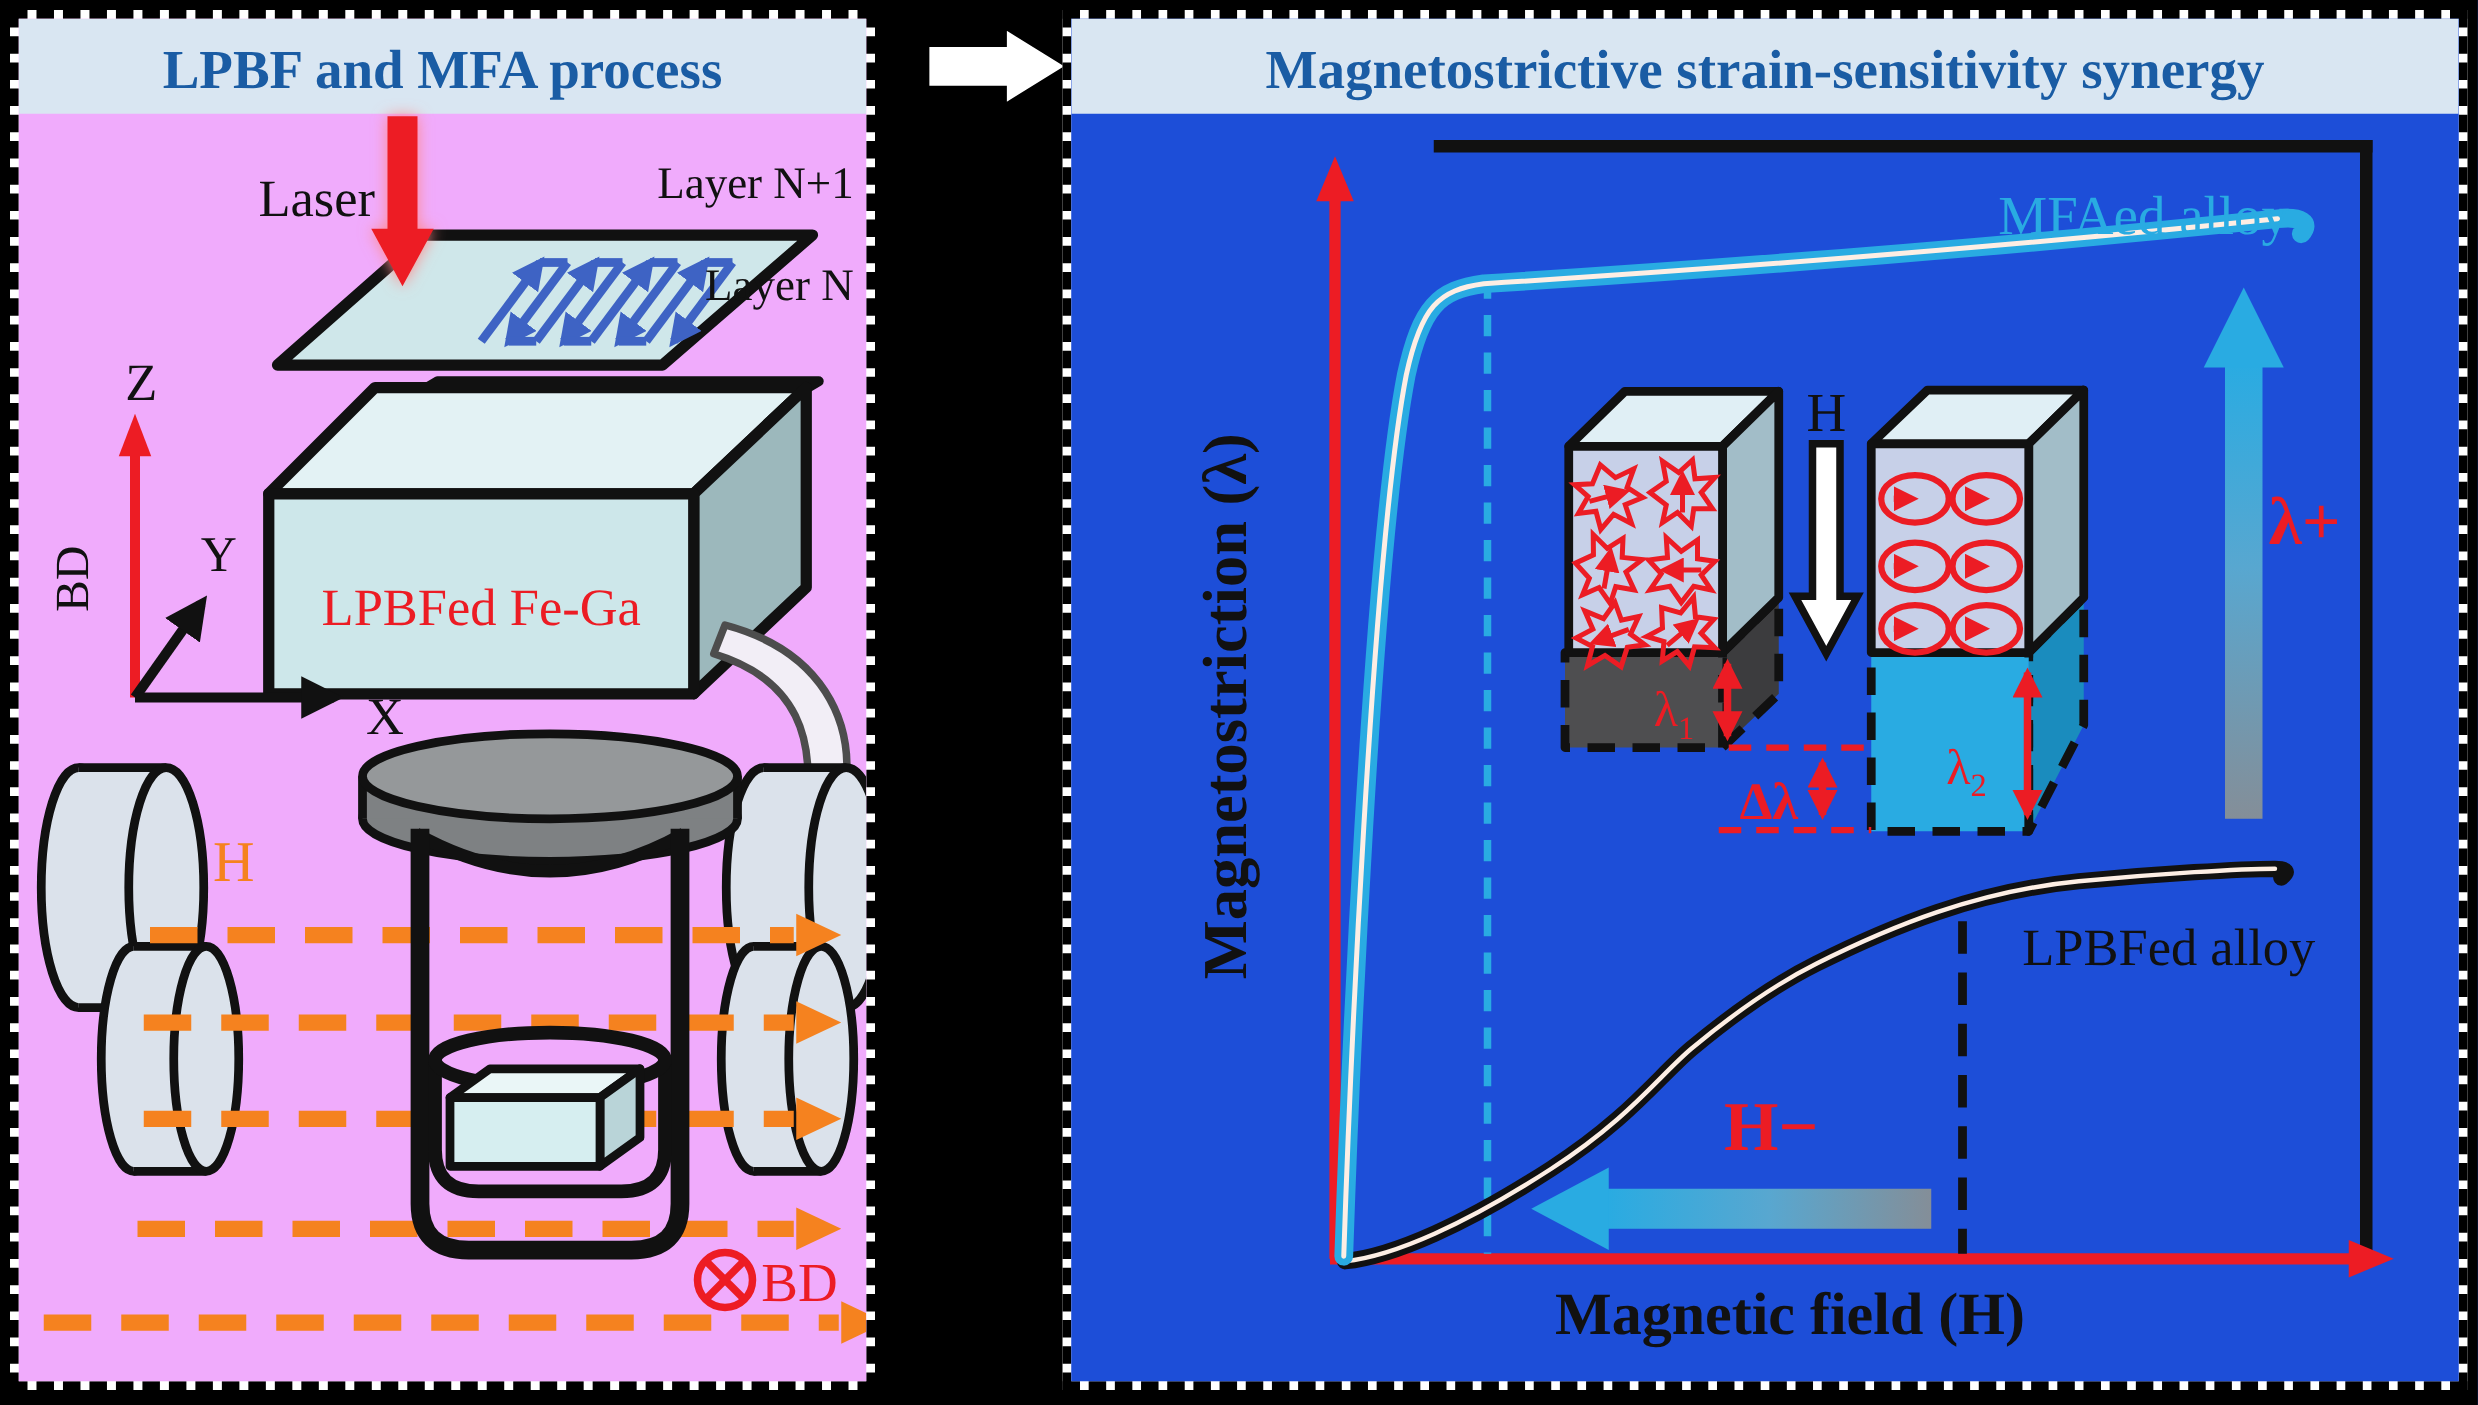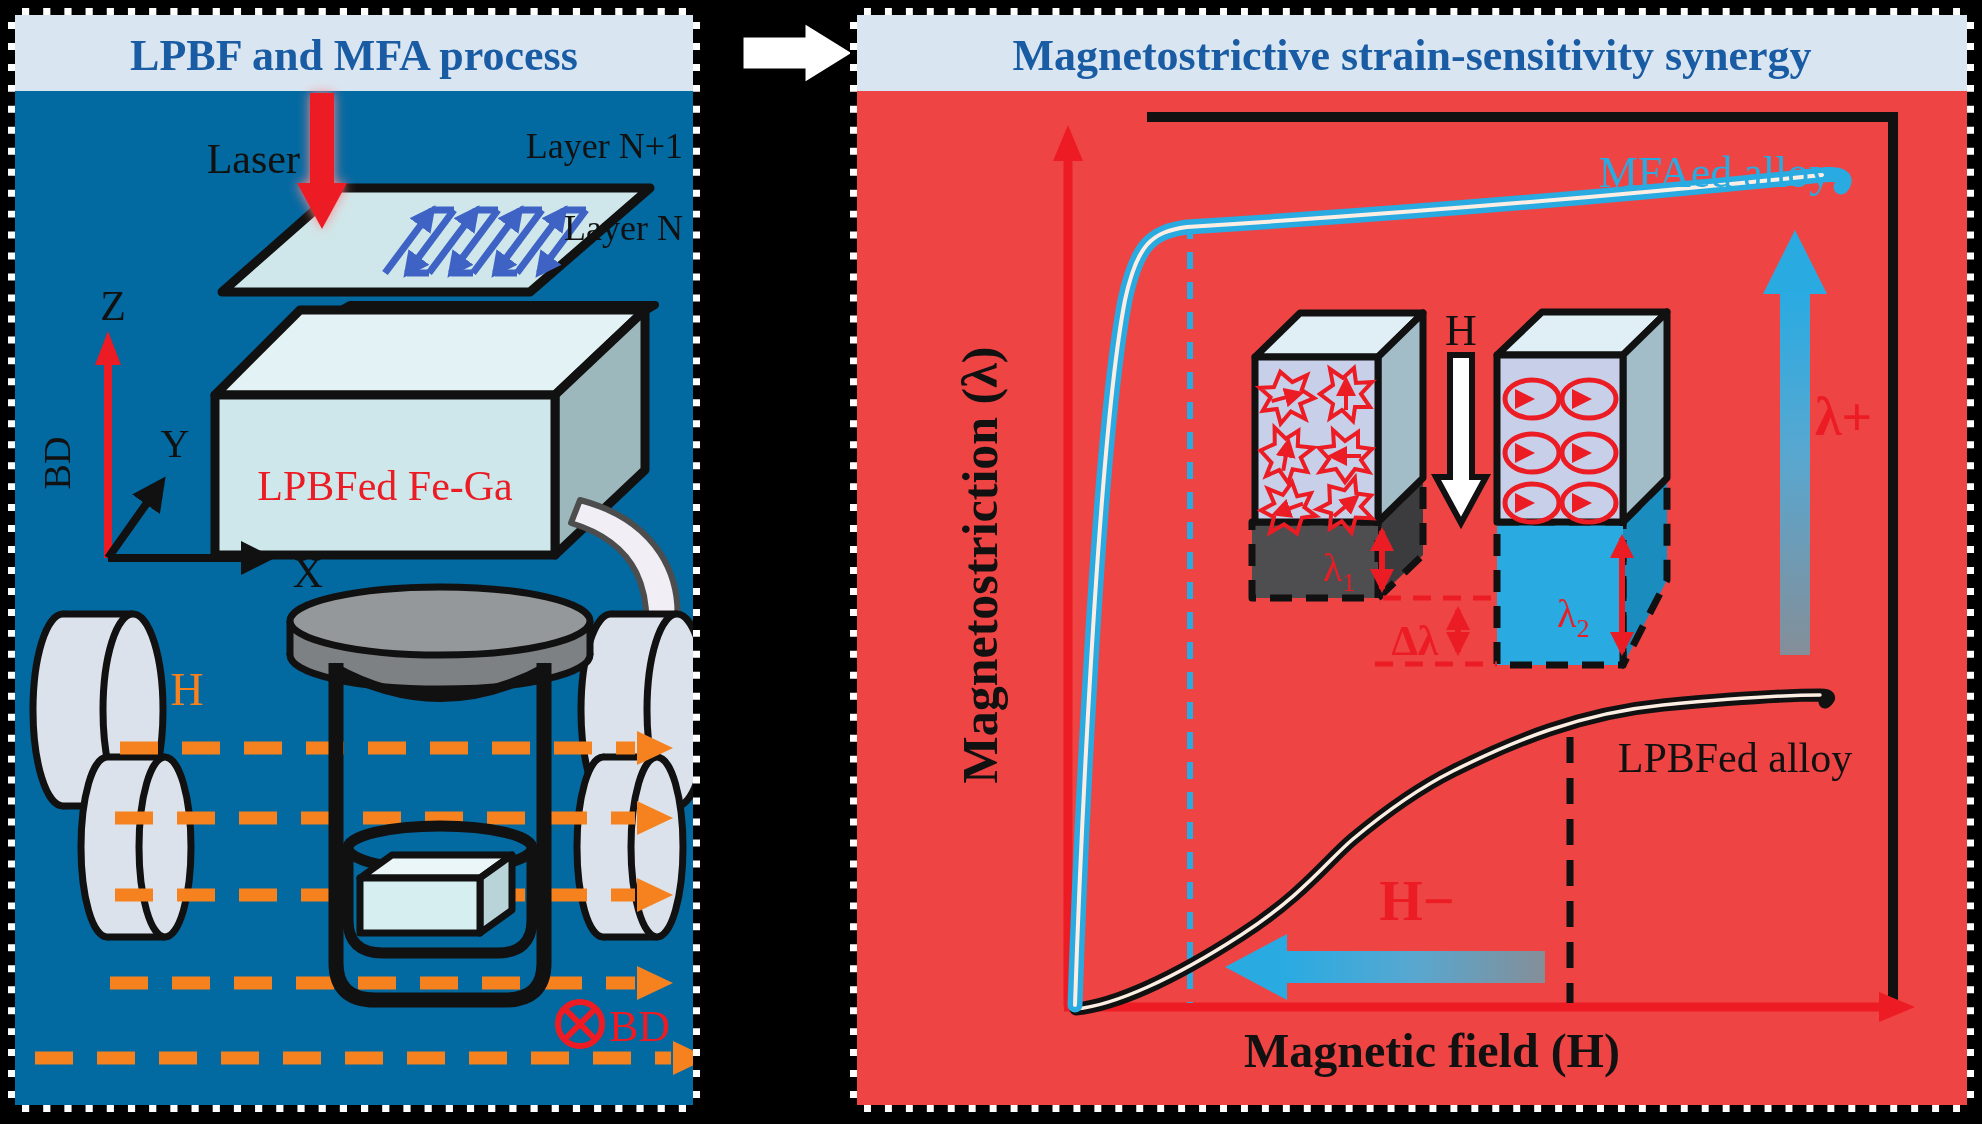--- a/index.html
+++ b/index.html
@@ -1,22 +1,22 @@
 <!DOCTYPE html>
 <html><head>
 <meta charset="utf-8">
 <style>
   html,body{margin:0;padding:0;background:#000;}
   #stage{position:relative;width:1982px;height:1124px;background:#000;overflow:hidden;}
   .panel{position:absolute;border:7px dashed #000;background:#fff;box-sizing:border-box;}
   .panel-inner{position:absolute;inset:0;overflow:hidden;}
   #leftPanel{left:8px;top:8px;width:692px;height:1104px;}
   #rightPanel{left:850px;top:8px;width:1124px;height:1104px;}
-  #leftPanel .panel-inner{background:#0369a1;}
-  #rightPanel .panel-inner{background:#ef4444;}
+  #leftPanel .panel-inner{background:#f0abfc;}
+  #rightPanel .panel-inner{background:#1d4ed8;}
   svg{display:block;}
   text{font-family:"Liberation Serif","DejaVu Serif",serif;}
   .title{font-weight:bold;fill:#1a5ca4;}
   .blk{fill:#111;}
   .red{fill:#ec1c24;}
   .orange{fill:#f5821f;}
   .cyan{fill:#29abe2;}
   .bold{font-weight:bold;}
   #connector{position:absolute;left:738px;top:18px;}
 </style>

